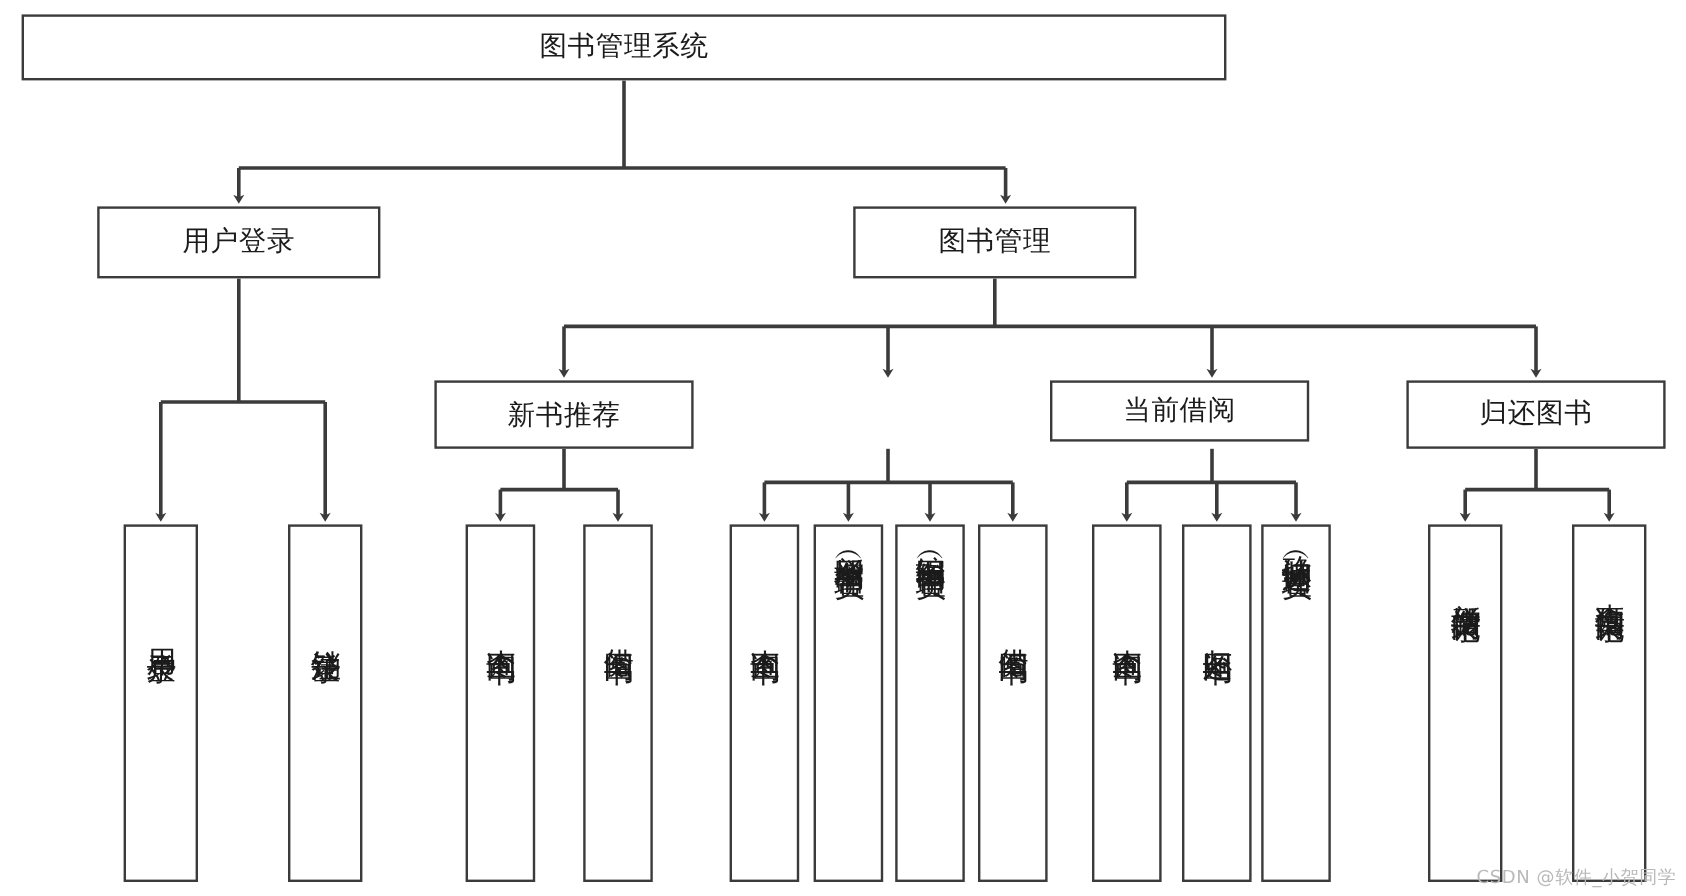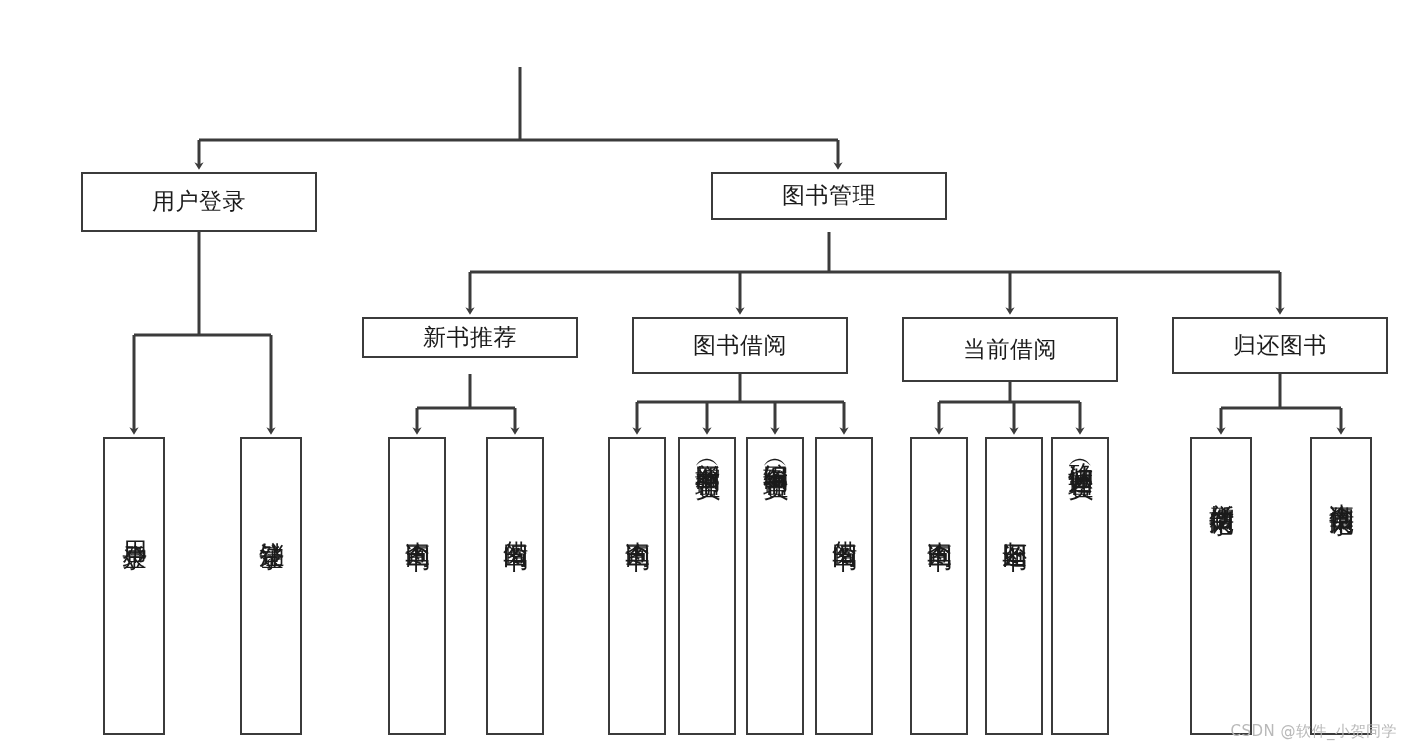--- a/index.html
+++ b/index.html
@@ -125,35 +125,35 @@
       <path d="M1014,402 L1014,431" marker-end="url(#arrow)"></path>
       <path d="M1080,402 L1080,431" marker-end="url(#arrow)"></path>
 
       <path d="M1280,374 L1280,408"></path>
       <path d="M1221,408 L1341,408"></path>
       <path d="M1221,408 L1221,431" marker-end="url(#arrow)"></path>
       <path d="M1341,408 L1341,431" marker-end="url(#arrow)"></path>
     </g>
   </svg>
 
+  <div class="node root horiz" style="left:18px; top:12px; width:1004px; height:55px;">
+    <span class="lbl">图书管理系统</span>
+  </div>
 
   <div class="node horiz" style="left:81px; top:172px; width:236px; height:60px;">
     <span class="lbl">用户登录</span>
   </div>
-  <div class="node horiz" style="left:711px; top:172px; width:236px; height:48px;">
+  <div class="node horiz" style="left:711px; top:172px; width:236px; height:60px;">
     <span class="lbl">图书管理</span>
   </div>
 
-  <div class="node horiz" style="left:362px; top:317px; width:216px; height:41px;font-family:Liberation Serif, serif;">
+  <div class="node horiz" style="left:362px; top:317px; width:216px; height:57px;font-family:Liberation Serif, serif;">
     <span class="lbl">新书推荐</span>
   </div>
-  <div class="node horiz" style="left:632px; top:317px; width:216px; height:57px;">
-    <span class="lbl">图书借阅</span>
-  </div>
-  <div class="node horiz" style="left:902px; top:317px; width:216px; height:65px;">
+  <div class="node horiz" style="left:875px; top:317px; width:216px; height:51px;">
     <span class="lbl">当前借阅</span>
   </div>
   <div class="node horiz" style="left:1172px; top:317px; width:216px; height:57px;">
     <span class="lbl">归还图书</span>
   </div>
 
   <div class="node vert mid" style="left:103px; top:437px; width:62px; height:298px;">
     <span class="lbl">用户登录</span>
   </div>
   <div class="node vert mid" style="left:240px; top:437px; width:62px; height:298px;">

